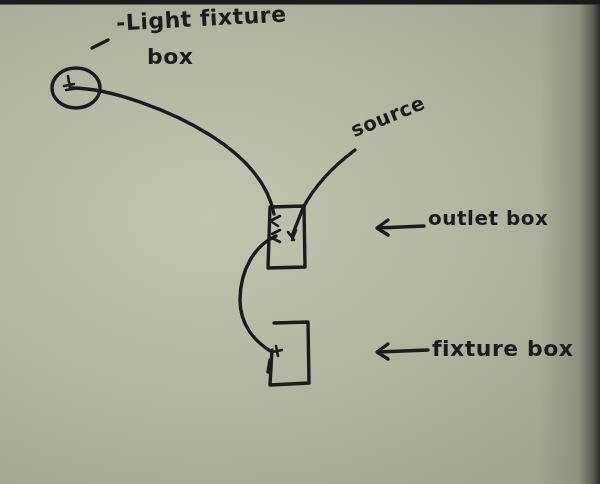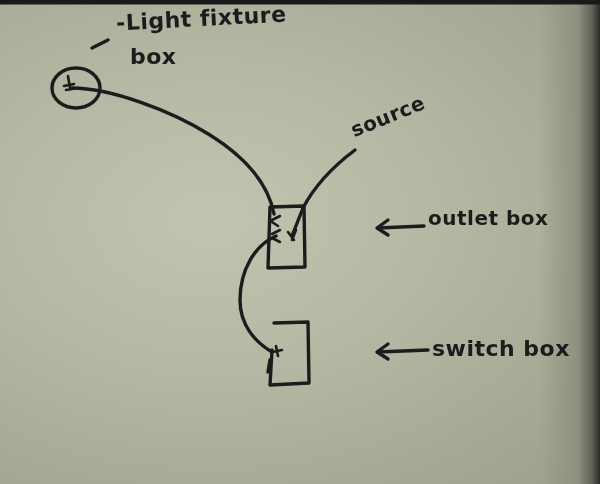--- a/index.html
+++ b/index.html
@@ -42,21 +42,21 @@
     }
     .label {
       position: absolute;
       font-family: "DejaVu Sans", sans-serif;
       font-weight: bold;
       color: #1c1c1e;
       white-space: nowrap;
       letter-spacing: 0.5px;
     }
     .lbl-light-1 { left: 116px; top: 6px; font-size: 22px; transform: rotate(-3deg); }
-    .lbl-light-2 { left: 130px; top: 44px; font-size: 22px; }
+    .lbl-light-2 { left: 147px; top: 44px; font-size: 22px; }
     .lbl-source  { left: 356px; top: 118px; font-size: 20px; transform: rotate(-22deg); transform-origin: left bottom; }
     .lbl-outlet  { left: 428px; top: 206px; font-size: 20px; }
     .lbl-switch  { left: 432px; top: 336px; font-size: 22px; }
   </style>
 </head>
 <body>
 
 <div class="canvas">
 
   <svg class="drawing" viewBox="0 0 600 484">
@@ -92,15 +92,15 @@
     <g>
       <path class="ink" d="M378 352 L428 350"></path>
       <path class="ink" d="M388 344 L377 352 L388 359"></path>
     </g>
   </svg>
 
   <span class="label lbl-light-1">-Light fixture</span>
   <span class="label lbl-light-2">box</span>
   <span class="label lbl-source">source</span>
   <span class="label lbl-outlet">outlet box</span>
-  <span class="label lbl-switch">switch box</span>
+  <span class="label lbl-switch">fixture box</span>
 
 </div>
 
 </body></html>

